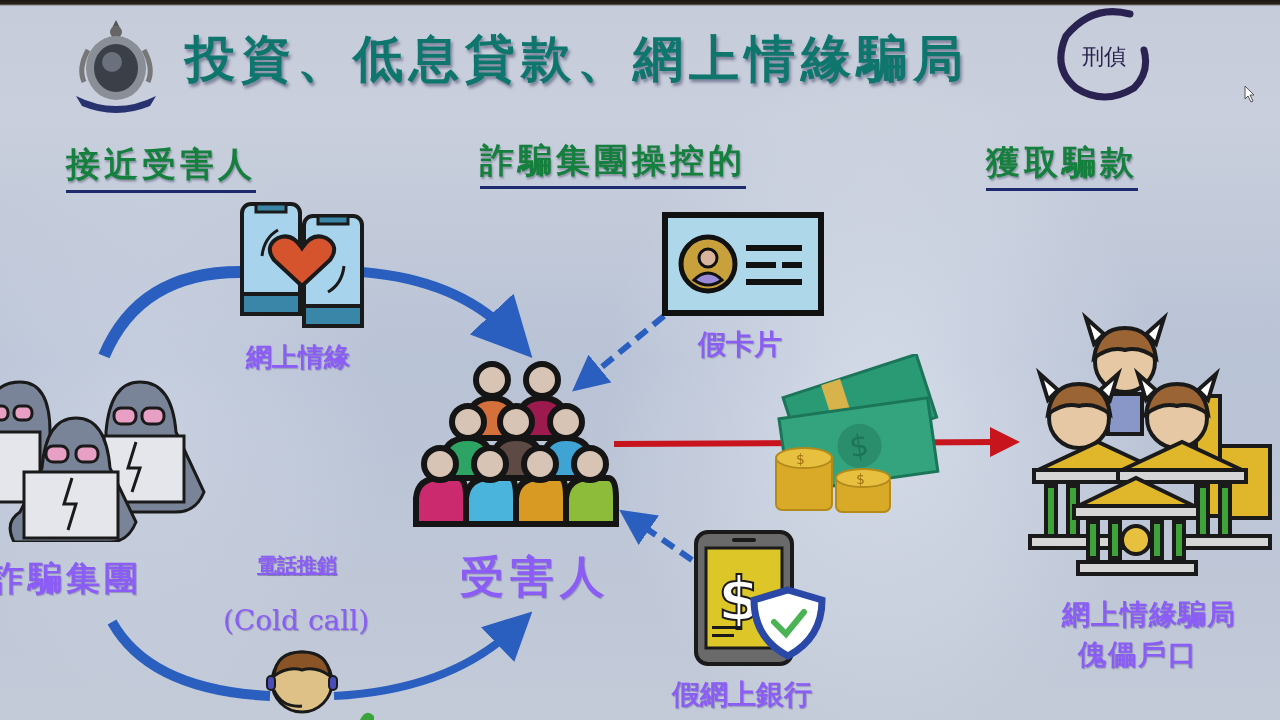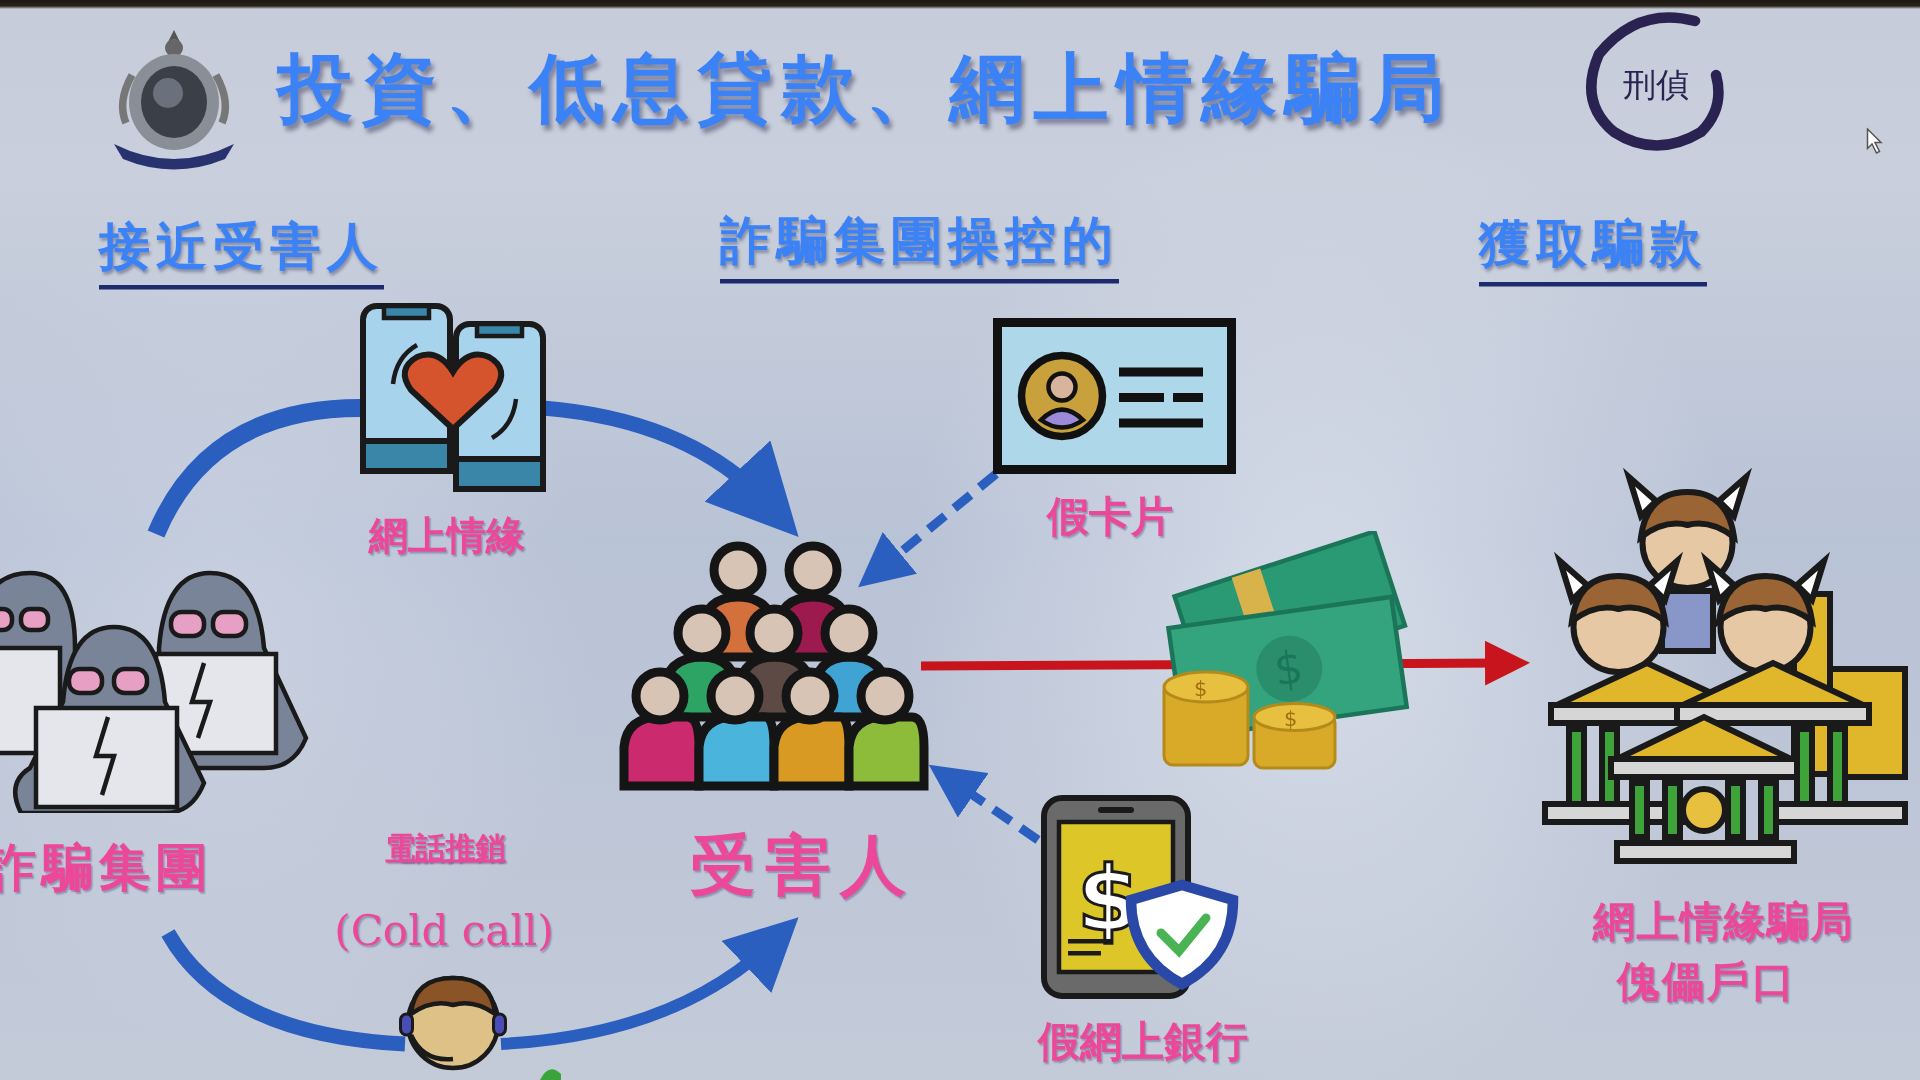--- a/index.html
+++ b/index.html
@@ -16,32 +16,32 @@
   }
   .glow2 {
     position:absolute; left:-100px; top:140px; width:500px; height:560px;
     background: radial-gradient(ellipse at center, rgba(225,230,242,0.35) 0%, rgba(225,230,242,0) 70%);
     pointer-events:none;
   }
   .abs { position:absolute; }
   .title {
     position:absolute; left:185px; top:26px;
     font-family: "DejaVu Serif", serif; font-weight:bold;
-    font-size:50px; letter-spacing:6px; color:#3b82f6;
+    font-size:50px; letter-spacing:6px; color:#0f766e;
     text-shadow: 2px 3px 3px rgba(40,40,80,0.45);
     white-space:nowrap;
   }
   .section-head {
-    position:absolute; font-weight:bold; font-size:34px; color:#3b82f6;
+    position:absolute; font-weight:bold; font-size:34px; color:#15803d;
     letter-spacing:4px; white-space:nowrap;
     text-shadow: 1px 2px 2px rgba(30,30,60,0.35);
     border-bottom:3px solid #1e2a6e; padding-bottom:2px;
   }
   .label {
-    position:absolute; font-weight:bold; color:#ec4899; white-space:nowrap;
+    position:absolute; font-weight:bold; color:#8b5cf6; white-space:nowrap;
     text-shadow: 1px 1px 1px rgba(30,30,90,0.3);
     text-align:center;
   }
   .cursor { position:absolute; left:1244px; top:85px; }
   svg { display:block; }
 </style>
 </head>
 <body>
 
 <div class="glow"></div>
@@ -223,21 +223,21 @@
     <rect x="4" y="4" width="96" height="132" rx="12" fill="#6a6a6a" stroke="#1a1a1a" stroke-width="4"></rect>
     <rect x="14" y="20" width="76" height="100" fill="#dcc628" stroke="#1a1a1a" stroke-width="3"></rect>
     <rect x="40" y="10" width="24" height="4" rx="2" fill="#1a1a1a"></rect>
     <text x="26" y="92" font-family="DejaVu Sans, sans-serif" font-size="60" font-weight="bold" fill="#fff" stroke="#1a1a1a" stroke-width="2">$</text>
     <rect x="20" y="98" width="30" height="3" fill="#1a1a1a"></rect>
     <rect x="20" y="106" width="22" height="3" fill="#1a1a1a"></rect>
     <path d="M96 62 L130 72 Q130 110 96 128 Q62 110 62 72 Z" fill="#ffffff" stroke="#2a48a8" stroke-width="7"></path>
     <path d="M82 94 L94 106 L112 84" stroke="#4ab454" stroke-width="6" fill="none" stroke-linecap="round"></path>
   </svg>
 </div>
-<div class="label" style="left:652px;top:676px;font-size:28px;width:180px;text-align:right;">假網上銀行</div>
+<div class="label" style="left:652px;top:676px;font-size:28px;width:180px;">假網上銀行</div>
 
 <div class="abs" style="left:1028px;top:310px;">
   <svg width="246" height="268" viewBox="0 0 246 268">
     <g stroke="#1a1a1a" stroke-width="4">
 
       <rect x="168" y="86" width="24" height="120" fill="#e0b72a"></rect>
       <rect x="192" y="136" width="50" height="72" fill="#e0b72a"></rect>
 
       <path d="M66 34 L58 8 L76 24 Z" fill="#fff"></path>
       <path d="M128 34 L136 8 L118 24 Z" fill="#fff"></path>

